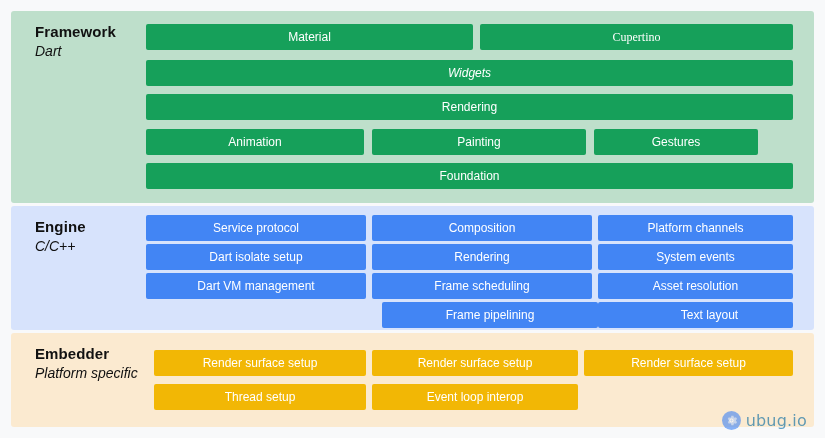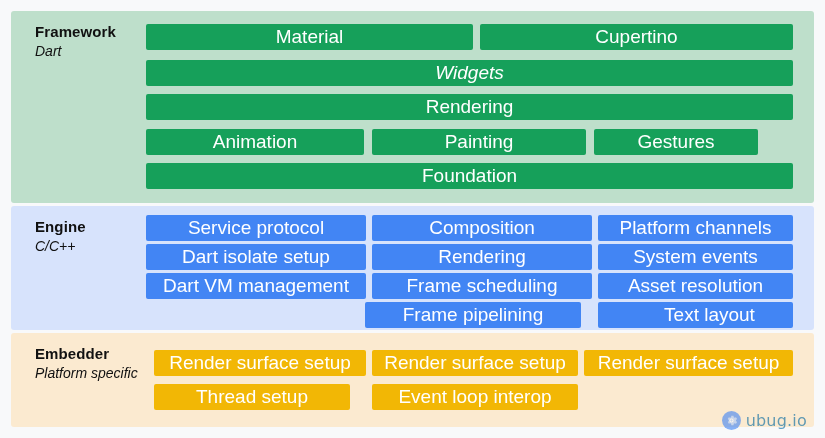--- a/index.html
+++ b/index.html
@@ -57,21 +57,21 @@
     white-space: nowrap;
     margin-top: 1px;
   }
 
   
   .box {
     position: absolute;
     height: 26px;
     border-radius: 2px;
     color: #ffffff;
-    font-size: 19px;
+    font-size: 12px;
     display: flex;
     align-items: center;
     justify-content: center;
     white-space: nowrap;
     box-sizing: border-box;
     overflow: hidden;
   }
   .box-green  { background: #16a05a; }
   .box-blue   { background: #4285f4; }
   .box-orange { background: #f2b705; }
@@ -109,21 +109,21 @@
 
 <div id="diagram">
 
   <div class="layer layer-framework">
     <div class="layer-label">
       <div class="layer-title">Framework</div>
       <div class="layer-sub">Dart</div>
     </div>
 
     <div class="box box-green" style="left:135px; top:13px; width:327px;">Material</div>
-    <div class="box box-green" style="left:469px; top:13px; width:313px;">Cupertino</div>
+    <div class="box box-green" style="left:469px; top:13px; width:313px;font-family:Liberation Serif, serif;">Cupertino</div>
 
     <div class="box box-green" style="left:135px; top:49px; width:647px;font-style:italic;">Widgets</div>
 
     <div class="box box-green" style="left:135px; top:83px; width:647px;">Rendering</div>
 
     <div class="box box-green" style="left:135px; top:118px; width:218px;">Animation</div>
     <div class="box box-green" style="left:361px; top:118px; width:214px;">Painting</div>
     <div class="box box-green" style="left:583px; top:118px; width:164px;">Gestures</div>
 
     <div class="box box-green" style="left:135px; top:152px; width:647px;">Foundation</div>
@@ -140,35 +140,35 @@
     <div class="box box-blue" style="left:587px; top:9px; width:195px;">Platform channels</div>
 
     <div class="box box-blue" style="left:135px; top:38px; width:220px;">Dart isolate setup</div>
     <div class="box box-blue" style="left:361px; top:38px; width:220px;">Rendering</div>
     <div class="box box-blue" style="left:587px; top:38px; width:195px;">System events</div>
 
     <div class="box box-blue" style="left:135px; top:67px; width:220px;">Dart VM management</div>
     <div class="box box-blue" style="left:361px; top:67px; width:220px;">Frame scheduling</div>
     <div class="box box-blue" style="left:587px; top:67px; width:195px;">Asset resolution</div>
 
-    <div class="box box-blue" style="left:354px; top:96px; width:216px;">Frame pipelining</div>
+    <div class="box box-blue" style="left:371px; top:96px; width:216px;">Frame pipelining</div>
     <div class="box box-blue" style="left:587px; top:96px; width:195px;padding-left:28px;">Text layout</div>
   </div>
 
   <div class="layer layer-embedder">
     <div class="layer-label">
       <div class="layer-title">Embedder</div>
       <div class="layer-sub">Platform specific</div>
     </div>
 
     <div class="box box-orange" style="left:143px; top:17px; width:212px;">Render surface setup</div>
     <div class="box box-orange" style="left:361px; top:17px; width:206px;">Render surface setup</div>
     <div class="box box-orange" style="left:573px; top:17px; width:209px;">Render surface setup</div>
 
-    <div class="box box-orange" style="left:143px; top:51px; width:196px;">Thread setup</div>
+    <div class="box box-orange" style="left:143px; top:51px; width:212px;">Thread setup</div>
     <div class="box box-orange" style="left:361px; top:51px; width:206px;">Event loop interop</div>
   </div>
 
   <div class="watermark">
     <span class="watermark-mark">
       <svg width="13" height="13" viewBox="0 0 24 24" aria-hidden="true">
         <path fill="#ffffff" d="M12 8.2a3.8 3.8 0 1 0 0 7.6 3.8 3.8 0 0 0 0-7.6zm0 5.9a2.1 2.1 0 1 1 0-4.2 2.1 2.1 0 0 1 0 4.2z"></path>
         <path fill="#ffffff" d="M20.3 13.1c.05-.36.07-.73.07-1.1s-.02-.74-.07-1.1l2-1.5-2-3.4-2.3 1a7.9 7.9 0 0 0-1.9-1.1l-.3-2.5H11.6l-.3 2.5c-.68.26-1.32.62-1.9 1.06l-2.3-.96-2 3.4 2 1.5c-.05.36-.07.73-.07 1.1s.02.74.07 1.1l-2 1.5 2 3.4 2.3-1c.58.45 1.22.81 1.9 1.07l.3 2.5h4.2l.3-2.5c.68-.26 1.32-.62 1.9-1.06l2.3.96 2-3.4-2-1.47z" opacity="0.55"></path>
       </svg>
     </span>

